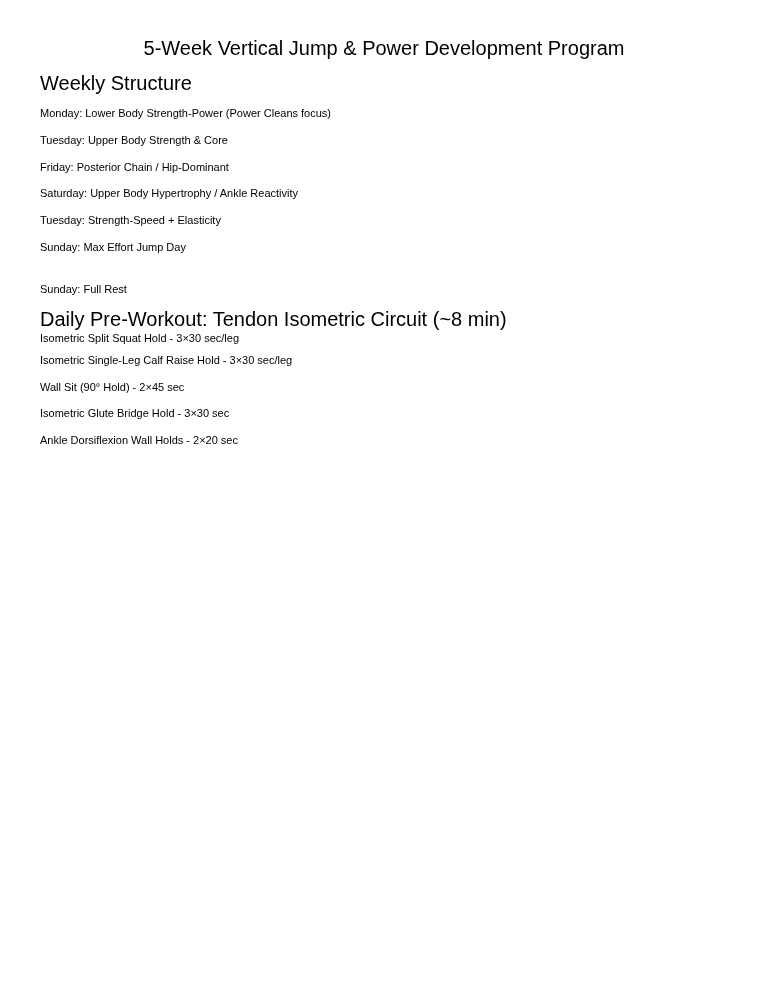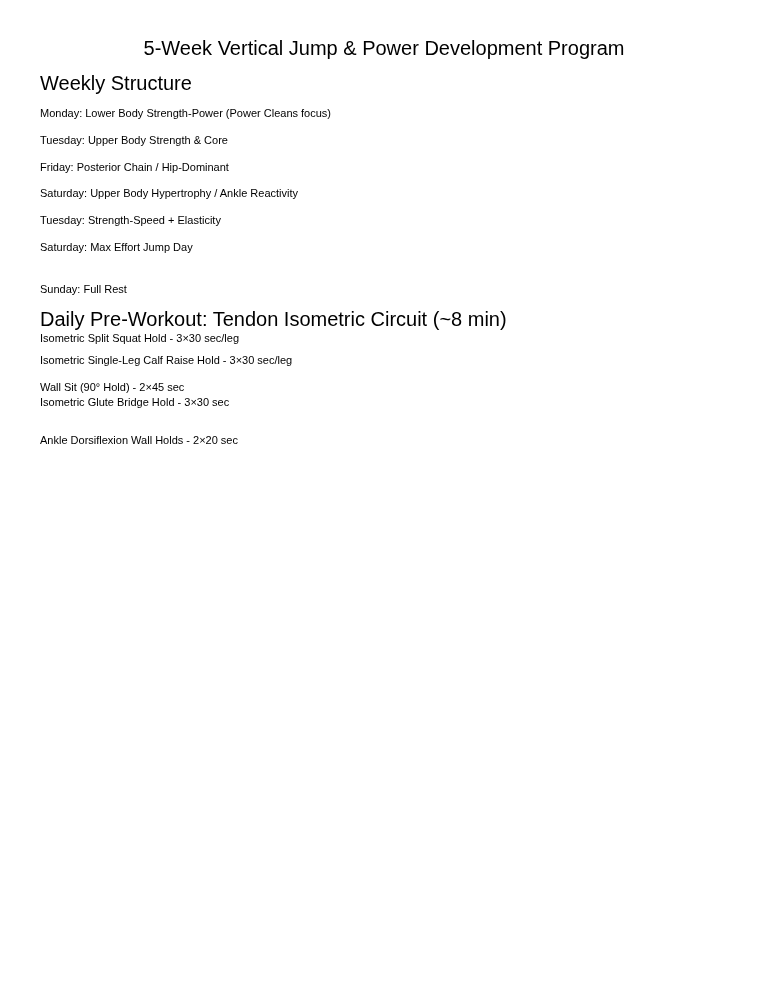--- a/index.html
+++ b/index.html
@@ -22,21 +22,21 @@
 <body>
 
 <div class="title">5-Week Vertical Jump &amp; Power Development Program</div>
 
 <div class="h2" style="top:74px">Weekly Structure</div>
 <div class="line" style="top:105px">Monday: Lower Body Strength-Power (Power Cleans focus)</div>
 <div class="line" style="top:132px">Tuesday: Upper Body Strength &amp; Core</div>
 <div class="line" style="top:159px">Friday: Posterior Chain / Hip-Dominant</div>
 <div class="line" style="top:185px">Saturday: Upper Body Hypertrophy / Ankle Reactivity</div>
 <div class="line" style="top:212px">Tuesday: Strength-Speed + Elasticity</div>
-<div class="line" style="top:239px">Saturday: Max Effort Jump Day</div>
+<div class="line" style="top:239px">Sunday: Max Effort Jump Day</div>
 <div class="line" style="top:281px">Sunday: Full Rest</div>
 
 <div class="h2" style="top:310px">Daily Pre-Workout: Tendon Isometric Circuit (~8 min)</div>
 <div class="line" style="top:330px">Isometric Split Squat Hold - 3×30 sec/leg</div>
 <div class="line" style="top:352px">Isometric Single-Leg Calf Raise Hold - 3×30 sec/leg</div>
 <div class="line" style="top:379px">Wall Sit (90° Hold) - 2×45 sec</div>
-<div class="line" style="top:394px">Isometric Glute Bridge Hold - 3×30 sec</div>
+<div class="line" style="top:405px">Isometric Glute Bridge Hold - 3×30 sec</div>
 <div class="line" style="top:432px">Ankle Dorsiflexion Wall Holds - 2×20 sec</div>
 
 </body></html>

